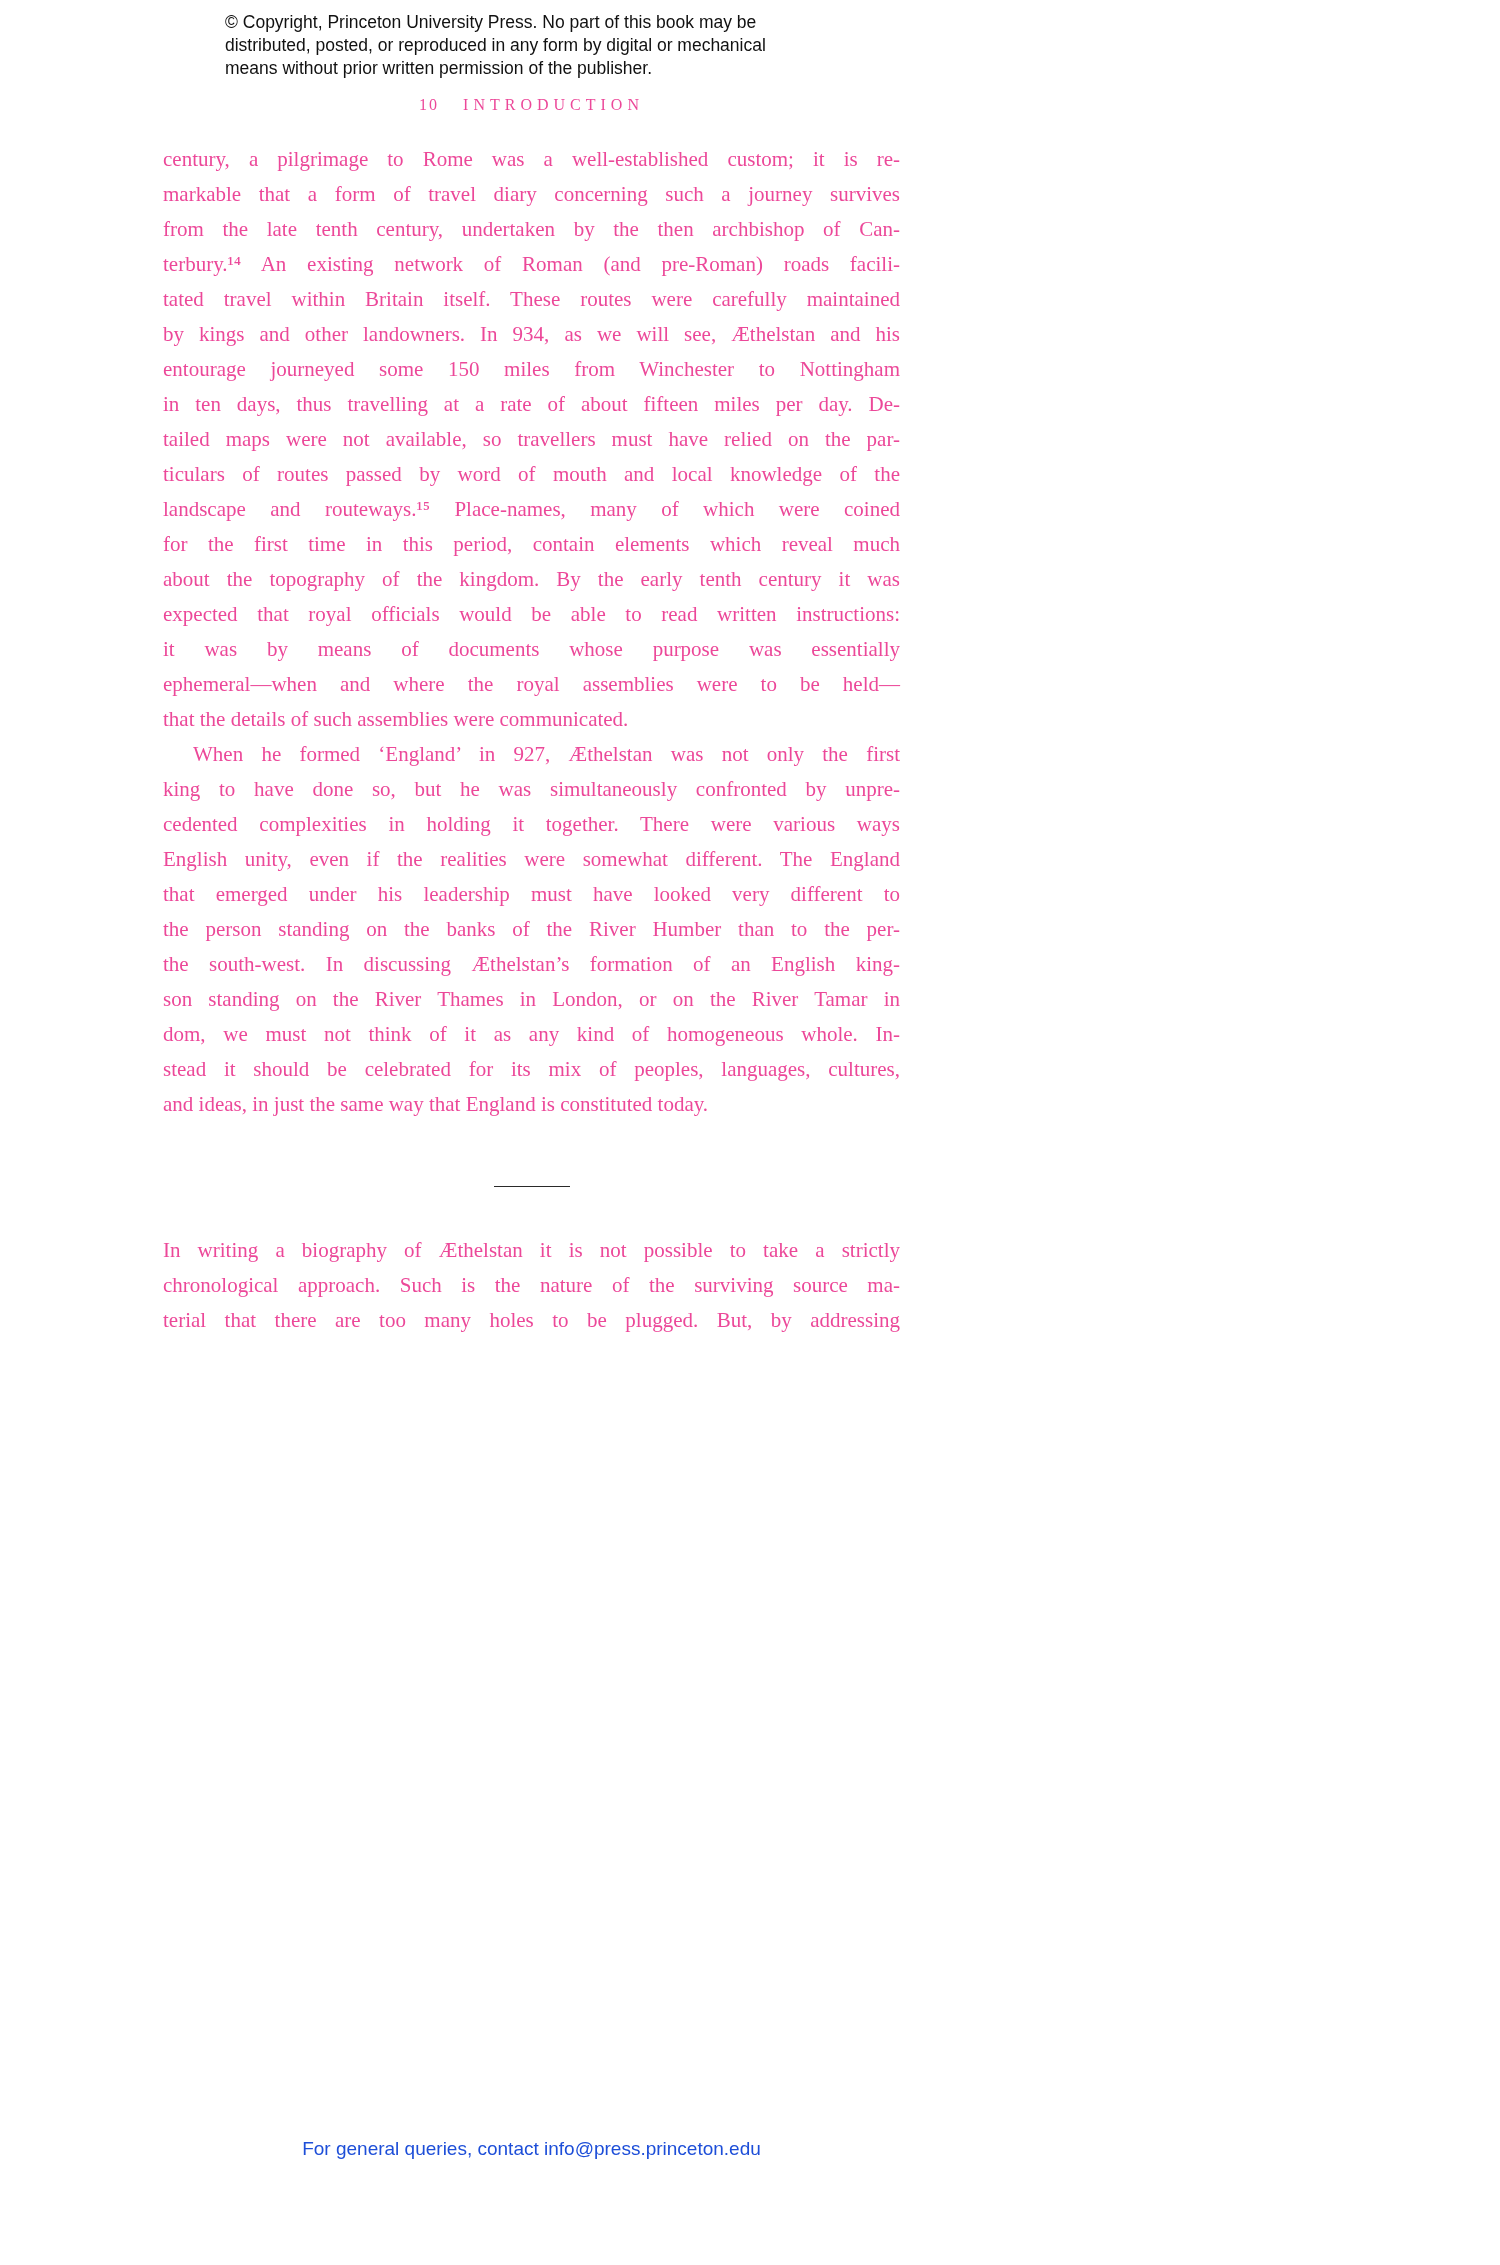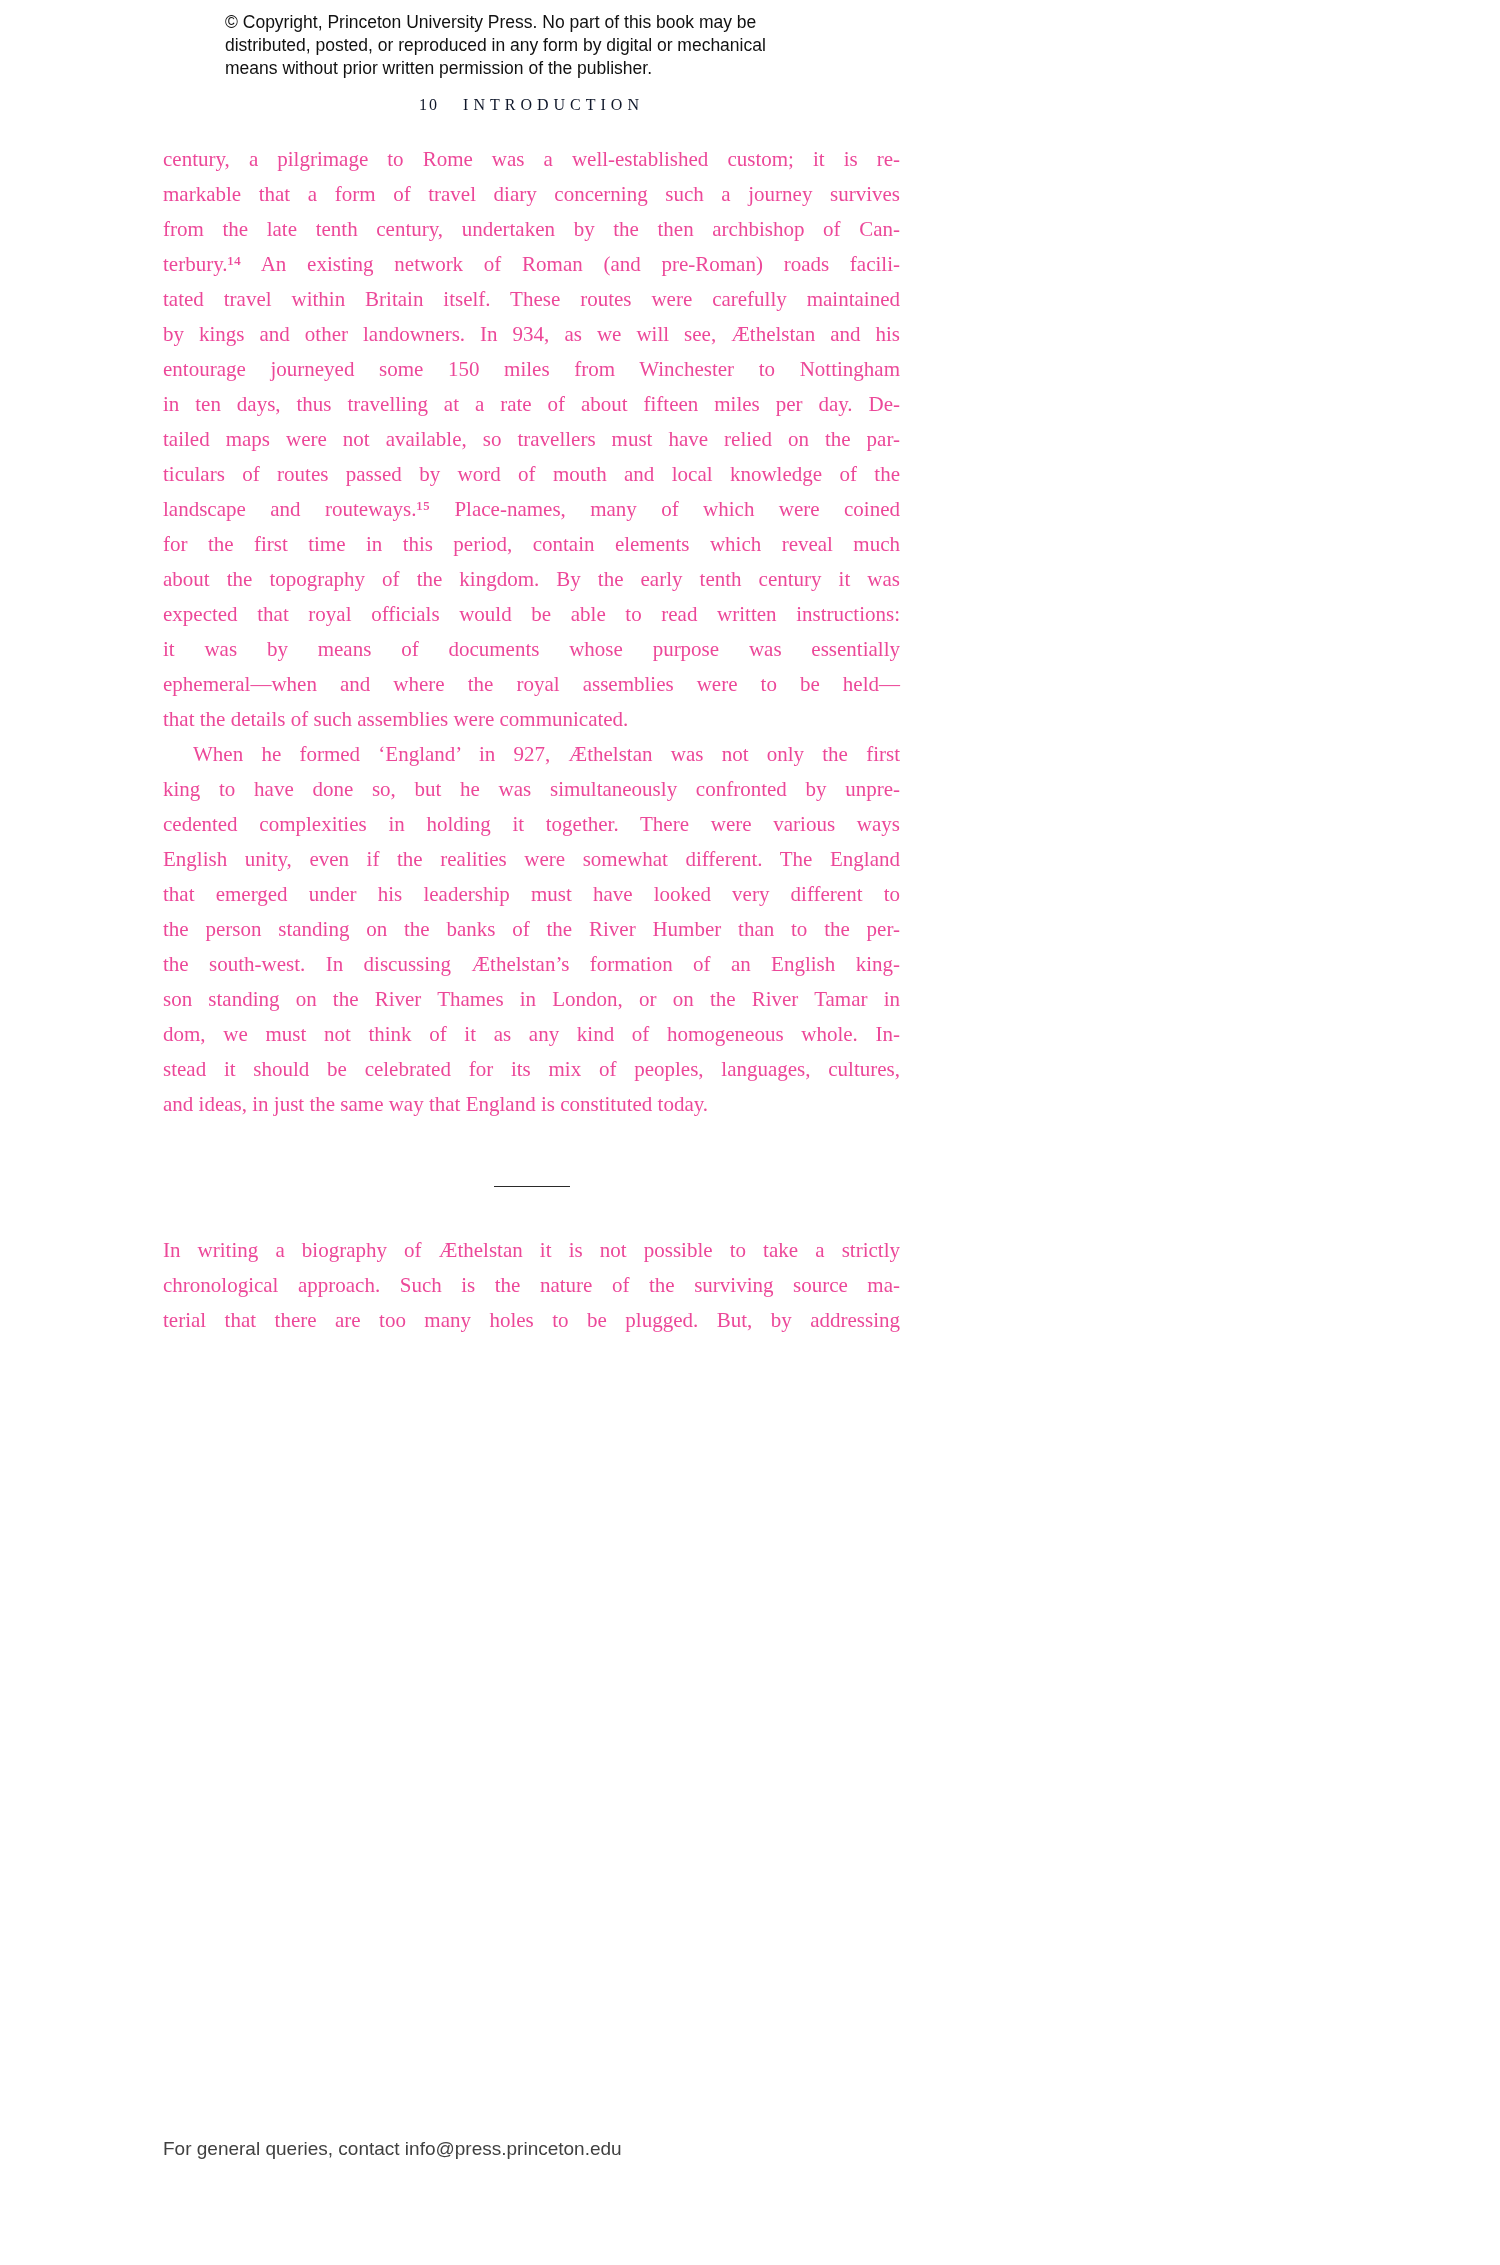--- a/index.html
+++ b/index.html
@@ -22,21 +22,21 @@
     color: #111;
     text-align: left;
   }
   .runhead {
     position: absolute;
     left: 163px;
     top: 96px;
     width: 737px;
     text-align: center;
     font-size: 16px;
-    color: #0f172a;
+    color: #ec4899;
   }
   .runhead .pagenum {
     letter-spacing: 2px;
     margin-right: 24px;
   }
   .runhead .section {
     letter-spacing: 5px;
   }
   .body-text {
     position: absolute;
@@ -59,23 +59,24 @@
     height: 0;
     border-top: 1.5px solid #2a2a2a;
     margin: 64px auto 0 auto;
   }
   .para3 { margin-top: 46px; }
   .footer {
     position: absolute;
     left: 163px;
     top: 2138px;
     width: 737px;
+    text-align: center;
     font-family: "Liberation Sans", "DejaVu Sans", sans-serif;
     font-size: 19px;
-    color: #404040;
+    color: #1d4ed8;
   }
 </style>
 </head>
 <body>
 
 <div class="page">
 
   <div class="copyright">
     <div>© Copyright, Princeton University Press. No part of this book may be</div>
     <div>distributed, posted, or reproduced in any form by digital or mechanical</div>

